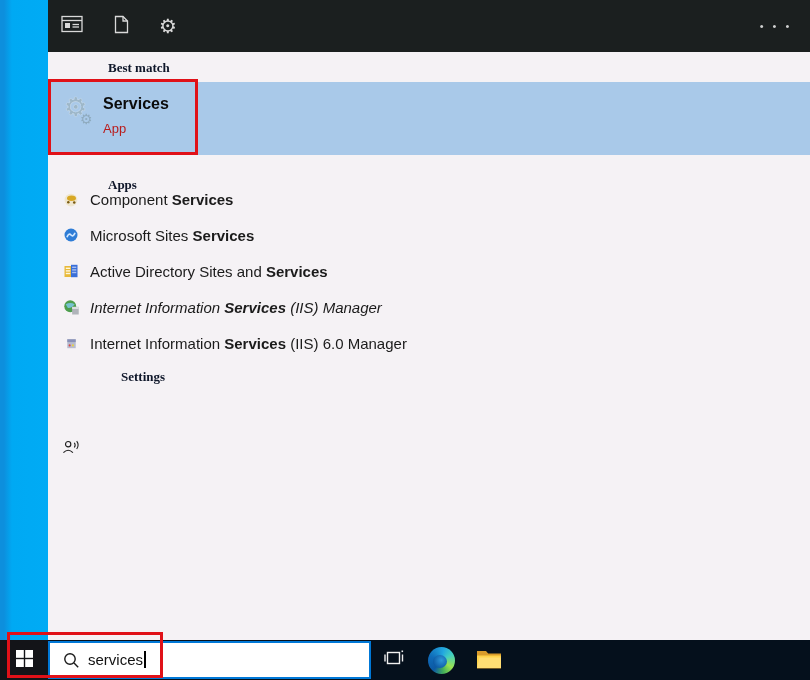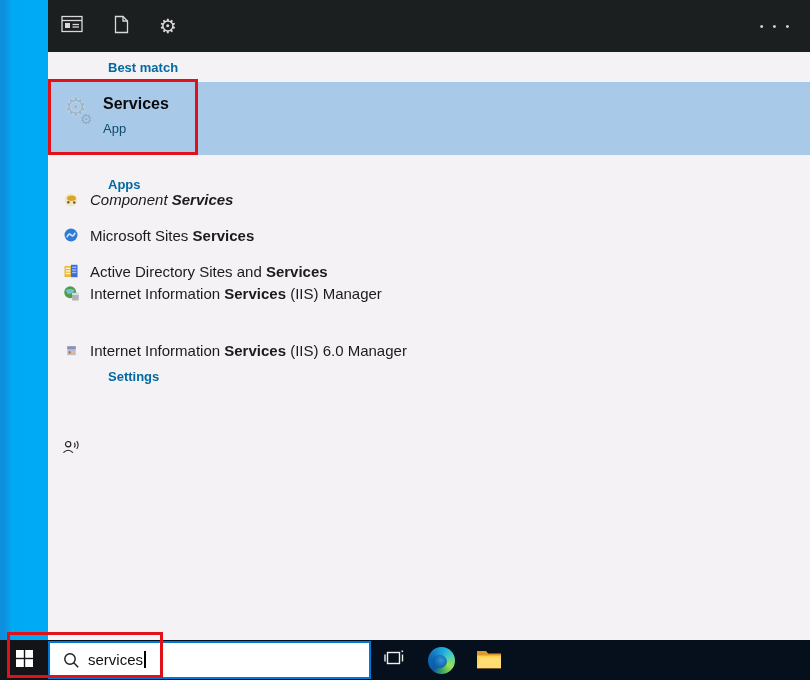--- a/index.html
+++ b/index.html
@@ -15,35 +15,35 @@
 
   
   .panel { position:absolute; left:48px; top:0; width:762px; height:640px; background:#f5f2f5; }
   .panel-header { position:absolute; left:0; top:0; width:762px; height:52px; background:#1b1f1f; }
   .hicon { position:absolute; top:0; height:52px; width:36px; display:flex; align-items:center; justify-content:center; cursor:pointer; }
   .hicon-apps { left:6px; } .hicon-docs { left:55px; } .hicon-gear { left:102px; }
   .gear-glyph { color:#d9d9d9; font-size:20px; font-family:"DejaVu Sans", sans-serif; line-height:1; }
   .more-btn { position:absolute; right:14px; top:0; height:52px; width:40px; color:#cfcfcf;
     display:flex; align-items:center; justify-content:center; font-size:11px; letter-spacing:3px; cursor:pointer; }
 
-  .section-label { position:absolute; font-size:13px; font-weight:700; color:#0369a1; }
+  .section-label { position:absolute; font-size:13px; font-weight:700; color:#0f172a;font-family:Liberation Serif, serif; }
   .lbl-best { left:60px; top:60px; }
   .lbl-apps { left:60px; top:157px;margin-top:20px; }
-  .lbl-settings { left:60px; top:369px;text-align:center; }
+  .lbl-settings { left:73px; top:369px;text-align:center; }
 
   .best-row { position:absolute; left:48px; top:82px; width:762px; height:73px; background:#a9c9e9; cursor:pointer; }
   .best-icon { position:absolute; left:16px; top:10px; width:34px; height:40px; }
   .gear-big { position:absolute; left:0; top:2px; font-size:26px; color:#9db7c9; font-family:"DejaVu Sans", sans-serif; line-height:1;
     text-shadow:0 0 1px #ffffff; }
   .gear-small { position:absolute; left:16px; top:20px; font-size:14px; color:#8fabbf; font-family:"DejaVu Sans", sans-serif; line-height:1; }
   .best-title { position:absolute; left:55px; top:13px; font-size:16px; font-weight:700; color:#0b0b0b; }
-  .best-sub { position:absolute; left:55px; top:39px; font-size:13px; color:#0c4a6e; }
+  .best-sub { position:absolute; left:55px; top:39px; font-size:13px; color:#b91c1c; }
 
   .result-row { position:absolute; left:48px; width:762px; height:36px; cursor:pointer; }
-  .row-1 { top:181px;font-style:italic; } .row-2 { top:217px; } .row-3 { top:253px; } .row-4 { top:275px; } .row-5 { top:332px;text-decoration:underline; }
+  .row-1 { top:181px; } .row-2 { top:217px; } .row-3 { top:253px; } .row-4 { top:289px;font-style:italic; } .row-5 { top:325px;text-decoration:underline; }
   .row-s1 { top:393px; } .row-s2 { top:429px; }
   .r-icon { position:absolute; left:14px; top:50%; transform:translateY(-50%); width:18px; height:18px; display:flex; align-items:center; justify-content:center; }
   .r-text { position:absolute; left:42px; top:50%; transform:translateY(-50%); font-size:15px; color:#1b1b1b; white-space:nowrap; }
   .r-text b { font-weight:700; }
 
   
   .red-box { position:absolute; border:3px solid #e01118; background:transparent; pointer-events:none; z-index:50; }
   .red-best { left:48px; top:79px; width:150px; height:76px; }
   .red-task { left:7px; top:632px; width:156px; height:46px; }
 

